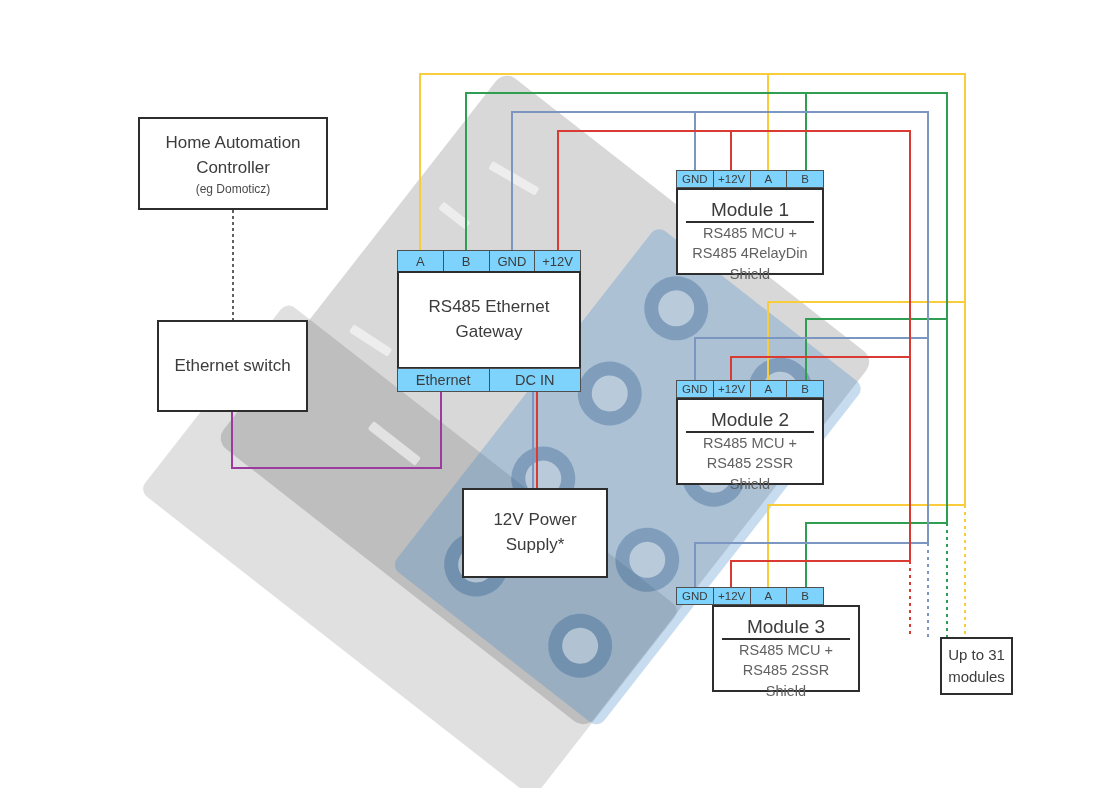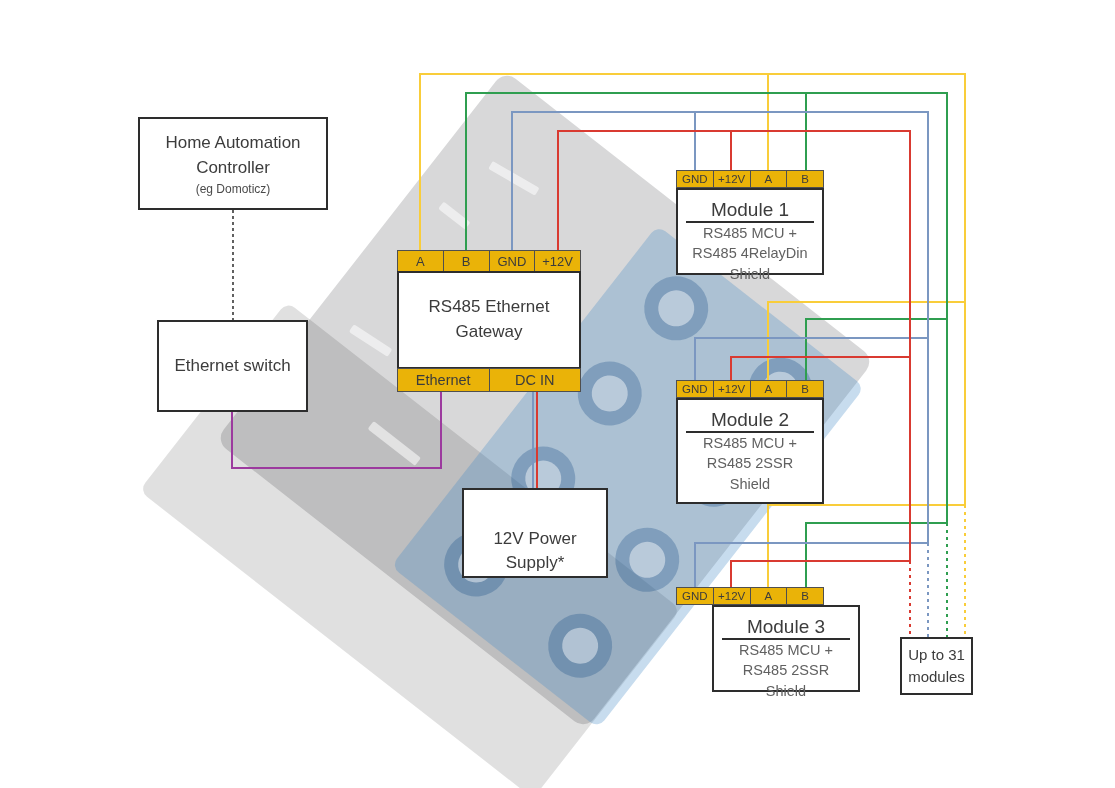--- a/index.html
+++ b/index.html
@@ -25,21 +25,21 @@
   .s2{left:7%;top:30%;width:34px;height:9px;}
   .s3{left:16%;top:46%;width:70px;height:10px;transform:rotate(4deg);}
   .s4{left:8%;top:62%;width:46px;height:9px;transform:rotate(-5deg);}
   .s5{left:24%;top:76%;width:60px;height:10px;}
   
   .wires{position:absolute;left:0;top:0;z-index:2;}
   
   .box{position:absolute;z-index:3;background:#ffffff;border:2px solid #2d2d2d;
     box-sizing:border-box;display:flex;flex-direction:column;align-items:center;justify-content:center;
     text-align:center;}
-  .trow{position:absolute;z-index:3;background:#eab308;border:1px solid #4f4f4f;
+  .trow{position:absolute;z-index:3;background:#7dd3fc;border:1px solid #4f4f4f;
     box-sizing:border-box;display:flex;text-align:center;}
   .trow>div{flex:1;border-left:1px solid #4f4f4f;display:flex;align-items:center;justify-content:center;}
   .trow>div:first-child{border-left:none;}
   .big-label{font-size:17px;line-height:1.45;}
   .sub-label{font-size:12px;color:#4a4a4a;margin-top:2px;}
   .module-main{padding:8px;justify-content:flex-start;}
   .module-title{width:100%;box-sizing:border-box;font-size:19px;line-height:23px;
     border-bottom:2px solid #2d2d2d;display:flex;align-items:center;justify-content:center;}
   .module-body{flex:1;display:flex;align-items:center;justify-content:center;
     font-size:14.5px;line-height:1.4;color:#616161;white-space:pre-line;}
@@ -126,21 +126,21 @@
 
   <div class="box big-label" style="left:397px;top:271px;width:184px;height:98px;">
     <div>RS485 Ethernet Gateway</div>
   </div>
 
   <div class="trow port-row" style="left:397px;top:368px;width:184px;height:24px;">
     <div>Ethernet</div>
     <div>DC IN</div>
   </div>
 
-  <div class="box big-label" style="left:462px;top:488px;width:146px;height:90px;justify-content:flex-end;">
+  <div class="box big-label" style="left:462px;top:488px;width:146px;height:90px;">
     <div>12V Power Supply*</div>
   </div>
 
   <div class="trow mod-term" style="left:676px;top:170px;width:148px;height:18px;">
     <div>GND</div>
     <div>+12V</div>
     <div>A</div>
     <div>B</div>
   </div>
   <div class="box module-main" style="left:676px;top:188px;width:148px;height:87px;">
@@ -149,38 +149,38 @@
 RS485 4RelayDin
 Shield</div>
   </div>
 
   <div class="trow mod-term" style="left:676px;top:380px;width:148px;height:18px;">
     <div>GND</div>
     <div>+12V</div>
     <div>A</div>
     <div>B</div>
   </div>
-  <div class="box module-main" style="left:676px;top:398px;width:148px;height:106px;">
+  <div class="box module-main" style="left:676px;top:398px;width:148px;height:87px;">
     <div class="module-title">Module 2</div>
     <div class="module-body">RS485 MCU +
 RS485 2SSR
 Shield</div>
   </div>
 
   <div class="trow mod-term" style="left:676px;top:587px;width:148px;height:18px;">
     <div>GND</div>
     <div>+12V</div>
     <div>A</div>
     <div>B</div>
   </div>
   <div class="box module-main" style="left:712px;top:605px;width:148px;height:87px;">
     <div class="module-title">Module 3</div>
     <div class="module-body">RS485 MCU +
 RS485 2SSR
 Shield</div>
   </div>
 
 
-  <div class="box exp-label" style="left:900px;top:637px;width:73px;height:58px;">
+  <div class="box exp-label" style="left:940px;top:637px;width:73px;height:58px;">
     <div>Up to 31 modules</div>
   </div>
 
 </div>
 
 </body></html>

